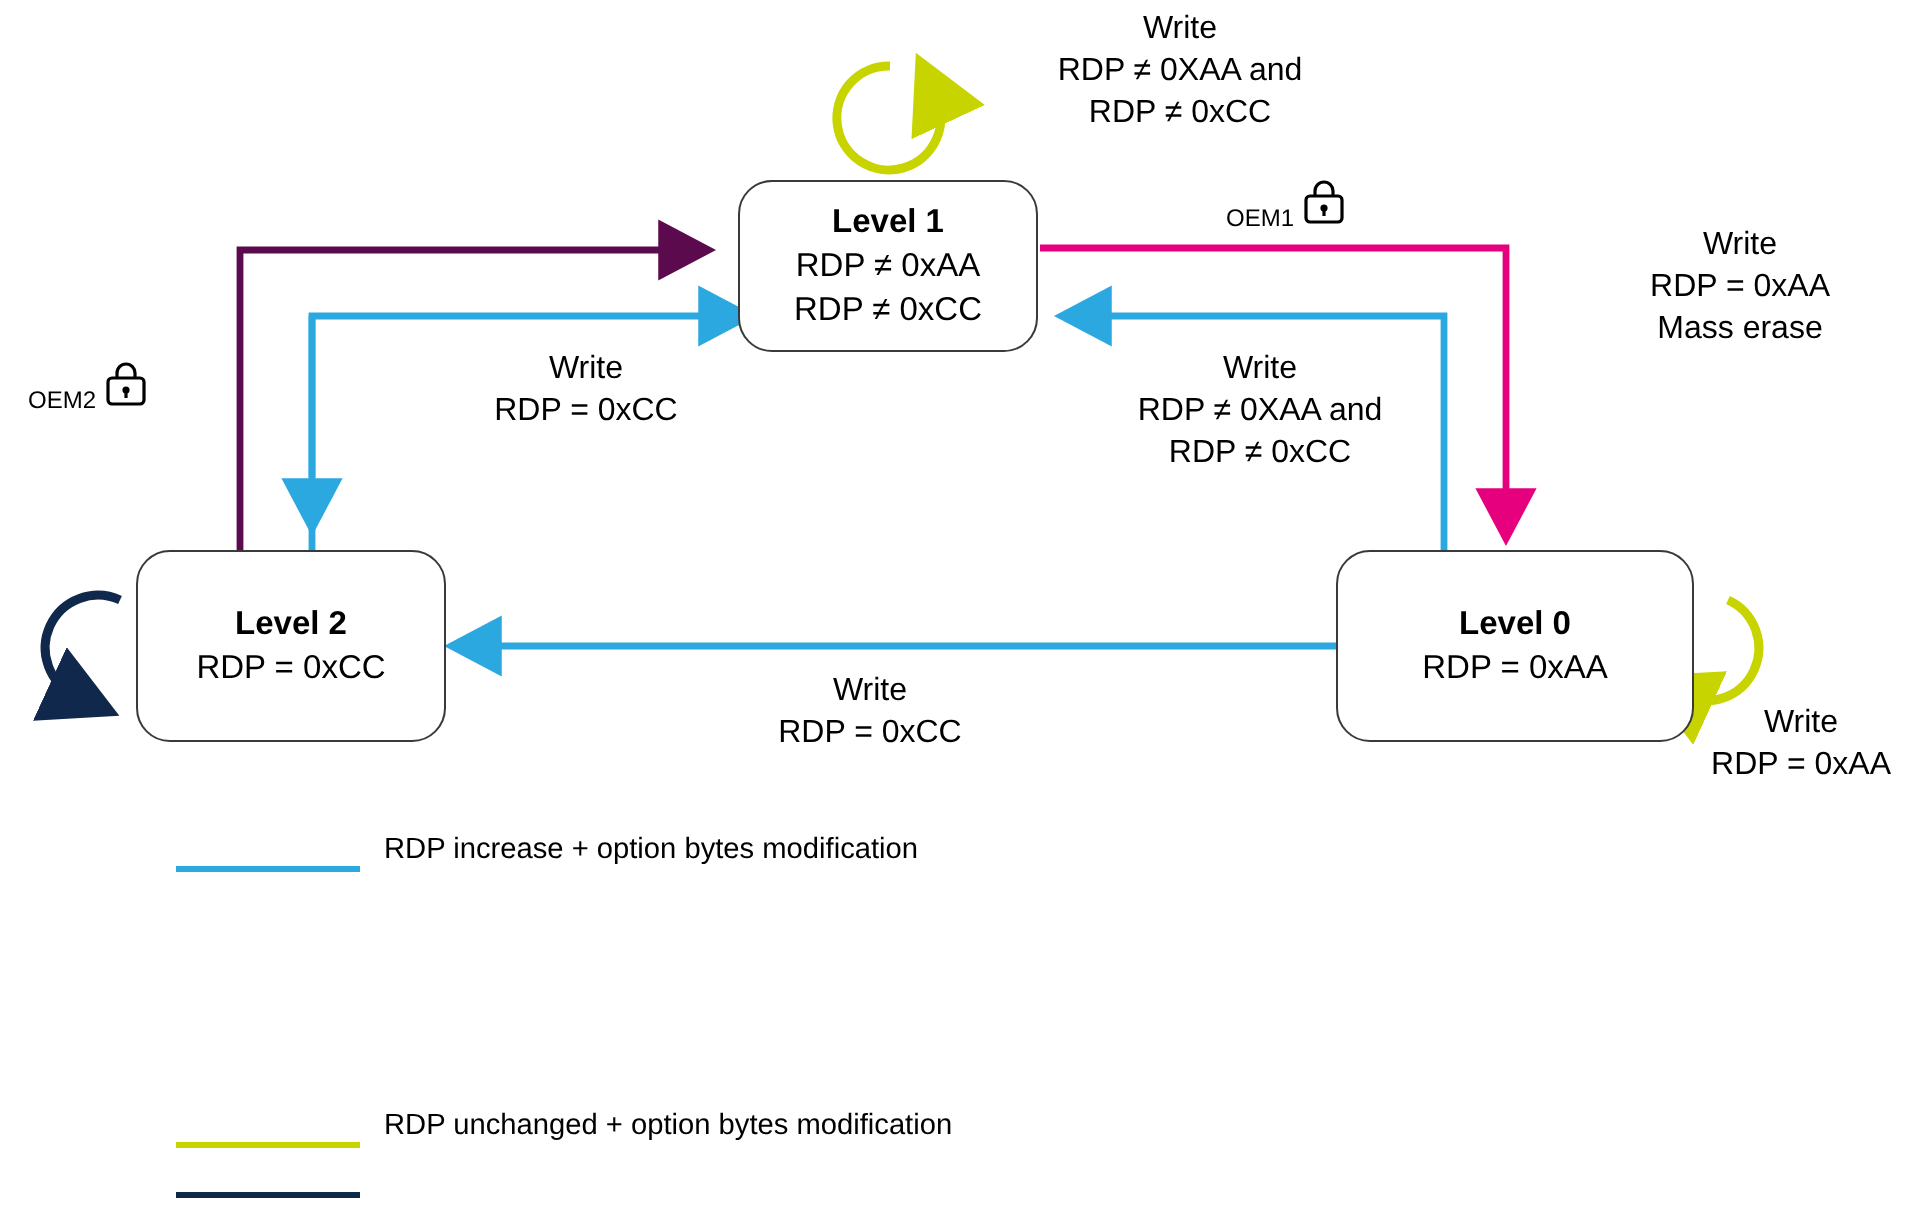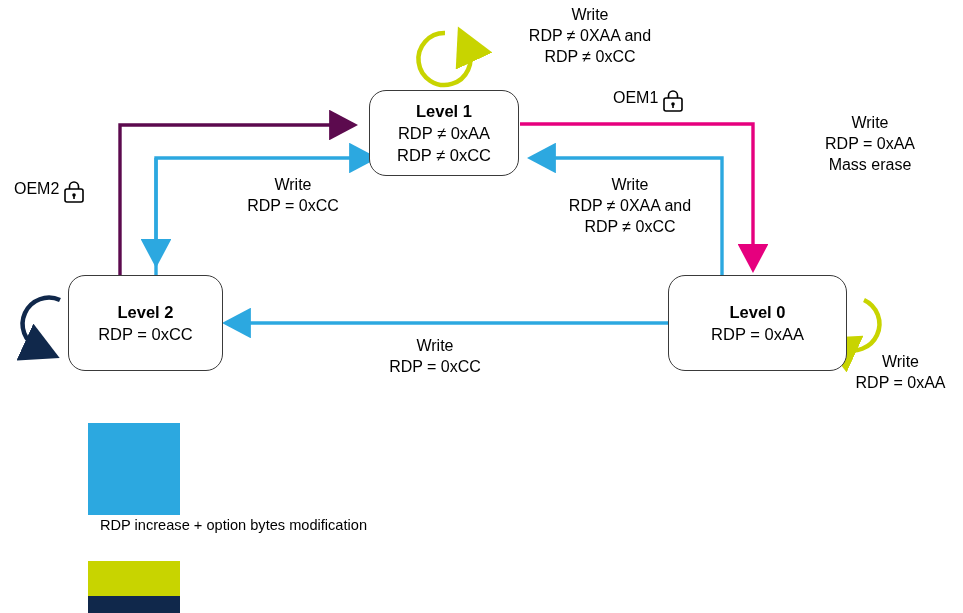--- a/index.html
+++ b/index.html
@@ -53,46 +53,45 @@
   .lbl {
     position: absolute;
     font-size: 16px;
     line-height: 1.32;
     text-align: center;
     white-space: nowrap;
   }
   .legend-item {
     position: absolute;
     display: flex;
-    align-items: flex-start;
-    flex-direction: column;
+    align-items: flex-end;
   }
   .legend-swatch {
     width: 92px;
     height: 3px;
     margin-top: 8px;
     flex: 0 0 92px;
   }
   .legend-text {
     font-size: 14.6px;
     line-height: 1.42;
     margin-left: 12px;
     max-width: 520px;
   }
   .lock-icon {
     display: inline-block;
     vertical-align: middle;
     margin-left: 4px;
   }
   .oem-label {
     position: absolute;
-    font-size: 16px;
+    font-size: 12px;
     white-space: nowrap;
     display: flex;
-    align-items: flex-start;
+    align-items: flex-end;
   }
 </style>
 </head>
 <body>
 
 <div id="diagram-root">
 
   <svg class="layer" viewBox="0 0 963 613">
     <defs>
       <marker id="ah-blue" markerWidth="9" markerHeight="9" refX="3.2" refY="4.5" orient="auto" markerUnits="strokeWidth">
@@ -224,19 +223,20 @@
 
   <div class="legend-item" style="left:88px; top:415px;">
     <div class="legend-swatch" style="background:#2ca8e0;"></div>
     <div class="legend-text">RDP increase  + option bytes modification</div>
   </div>
 
 
 
   <div class="legend-item" style="left:88px; top:553px;">
     <div class="legend-swatch" style="background:#c8d400;"></div>
+    <div class="legend-text">RDP unchanged + option bytes modification</div>
   </div>
 
   <div class="legend-item" style="left:88px; top:588px;">
     <div class="legend-swatch" style="background:#10284b;"></div>
   </div>
 
 </div>
 
 </body></html>

